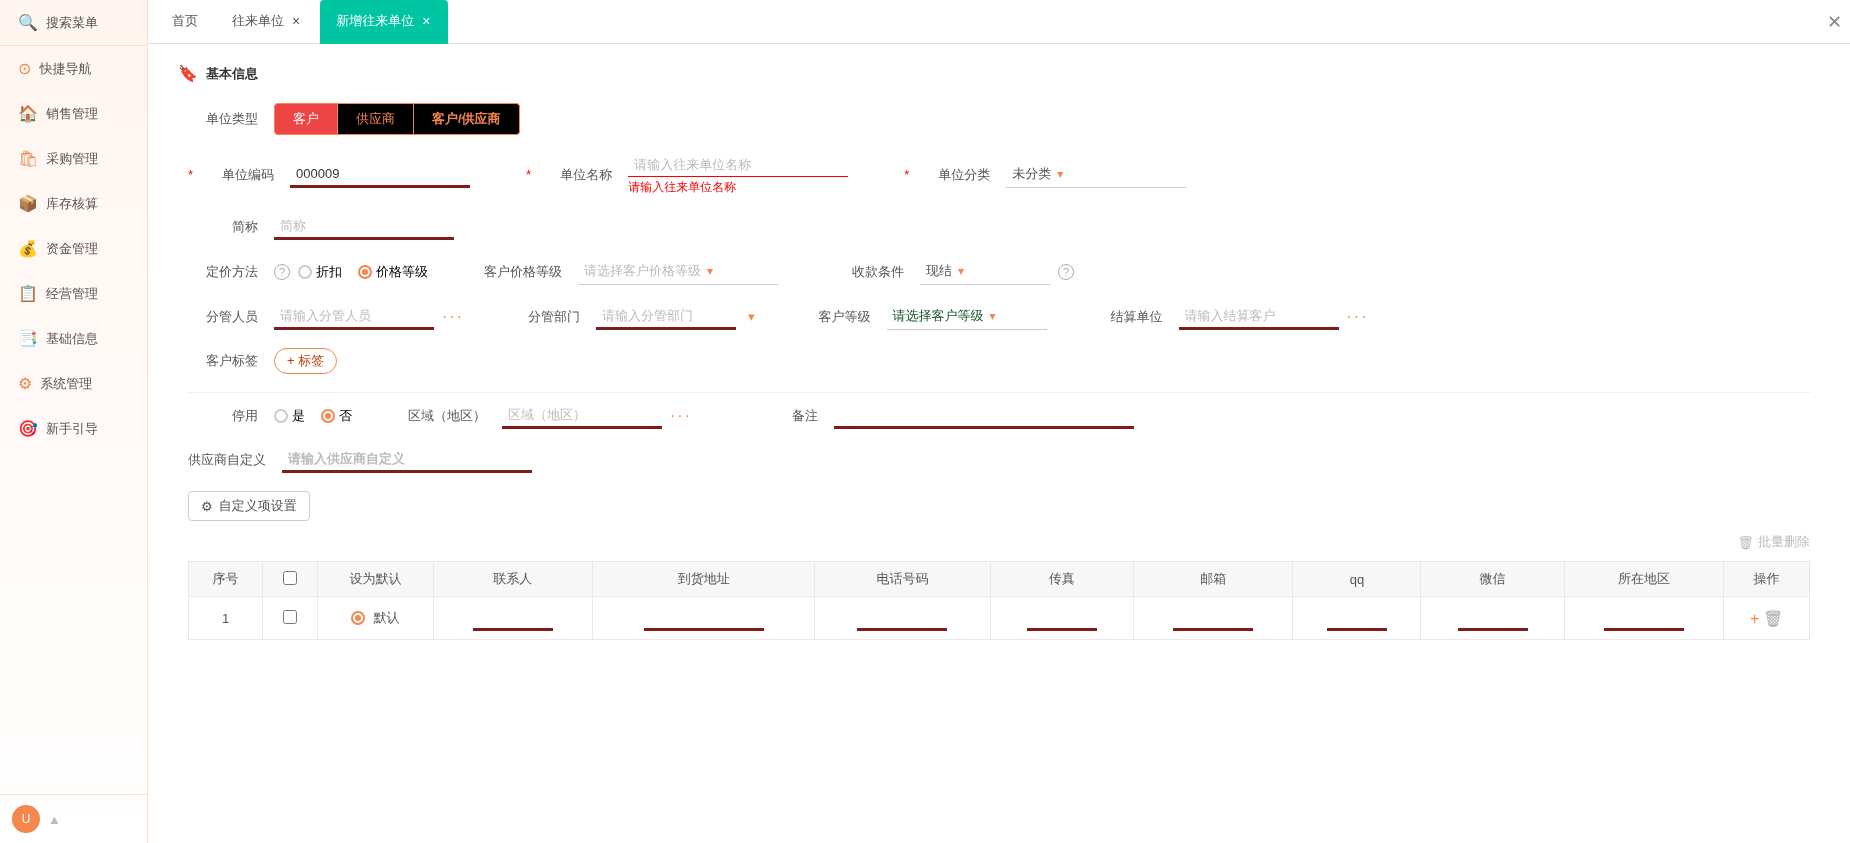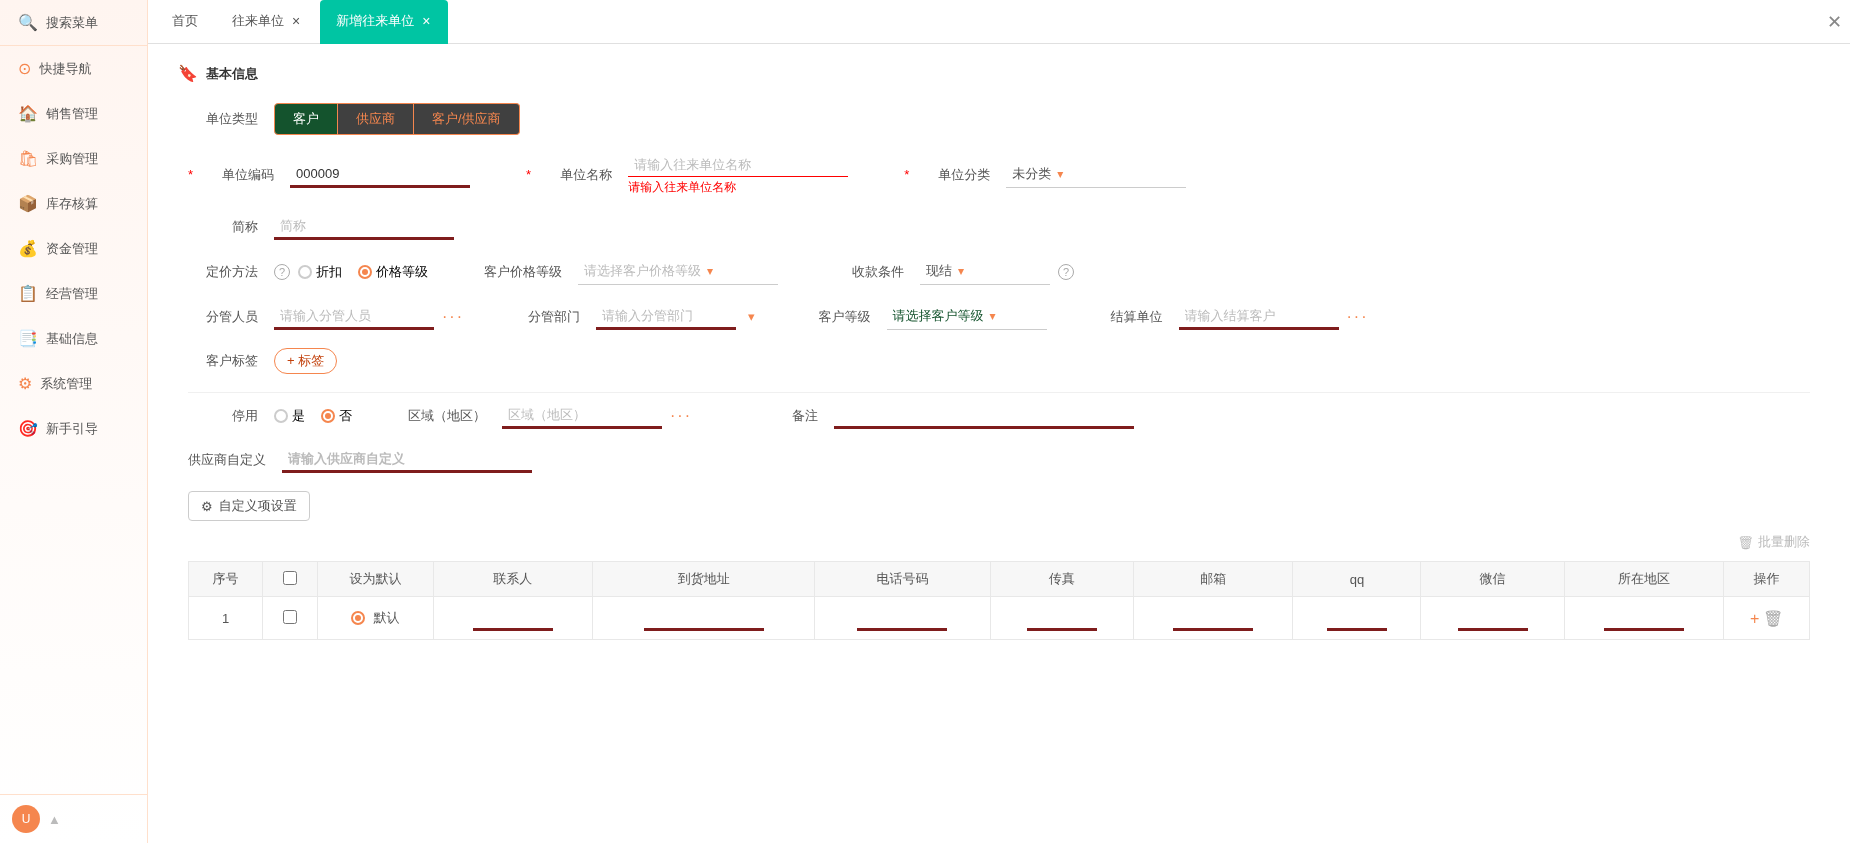--- a/index.html
+++ b/index.html
@@ -120,28 +120,28 @@
     }
     .form-input::placeholder { color: #bbb; }
     .form-input.error { border-bottom: 1px solid red; }
     .error-text { color: red; font-size: 12px; margin-top: 2px; }
 
     
     .unit-type-group { display: flex; gap: 0; }
     .unit-type-btn {
       padding: 6px 18px;
       border: 1px solid #f5864e;
-      background: #404040;
+      background: #000000;
       cursor: pointer;
       color: #f5864e;
       font-size: 13px;
     }
-    .unit-type-btn.active { background: #14532d; color: #fff; }
+    .unit-type-btn.active { background: #ef4444; color: #fff; }
     .unit-type-btn:first-child { border-radius: 4px 0 0 4px; }
-    .unit-type-btn:last-child { border-radius: 0 4px 4px 0; }
+    .unit-type-btn:last-child { border-radius: 0 4px 4px 0; font-weight: bold; }
     .unit-type-btn:not(:first-child) { border-left: none; }
 
     
     .form-select {
       display: flex;
       align-items: center;
       gap: 6px;
       border-bottom: 1px solid #ccc;
       padding: 4px 6px;
       cursor: pointer;

